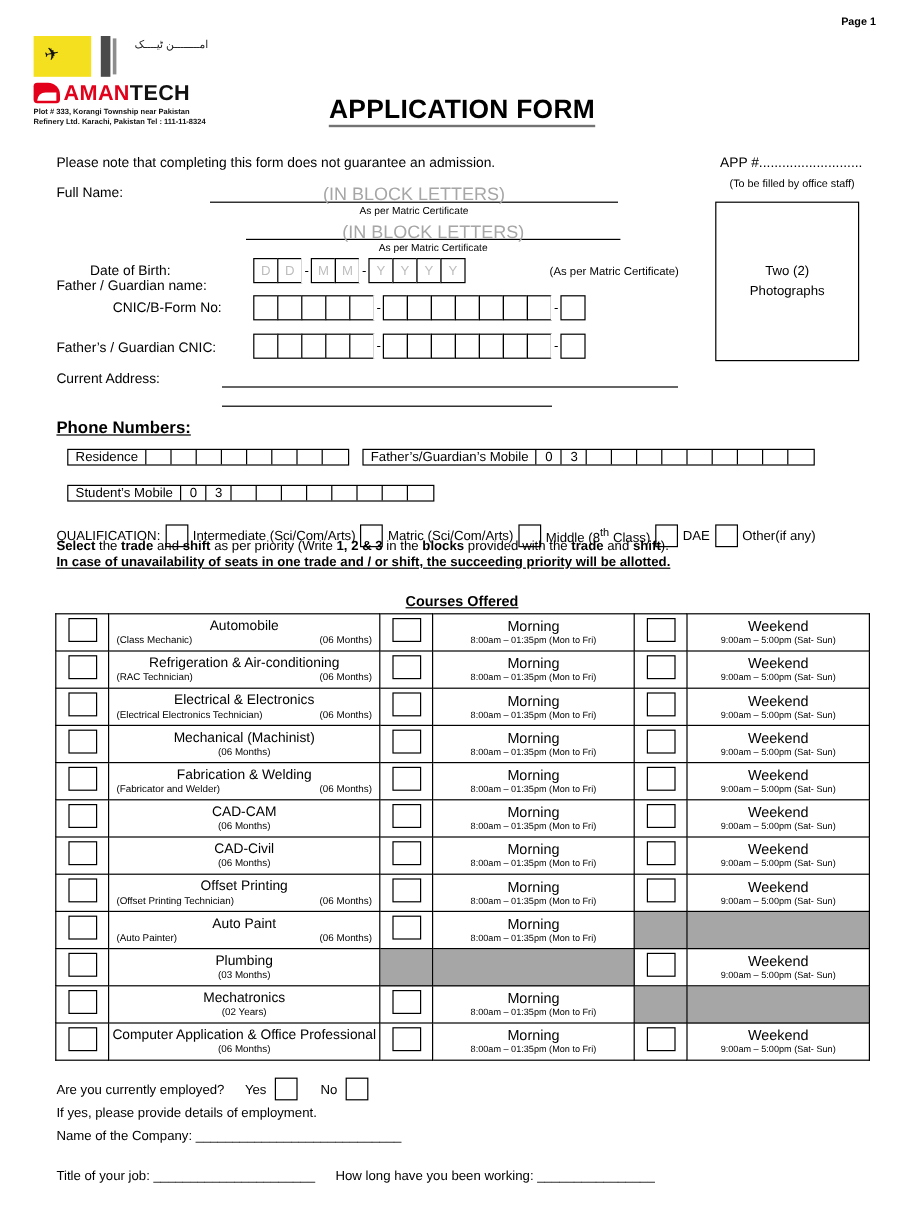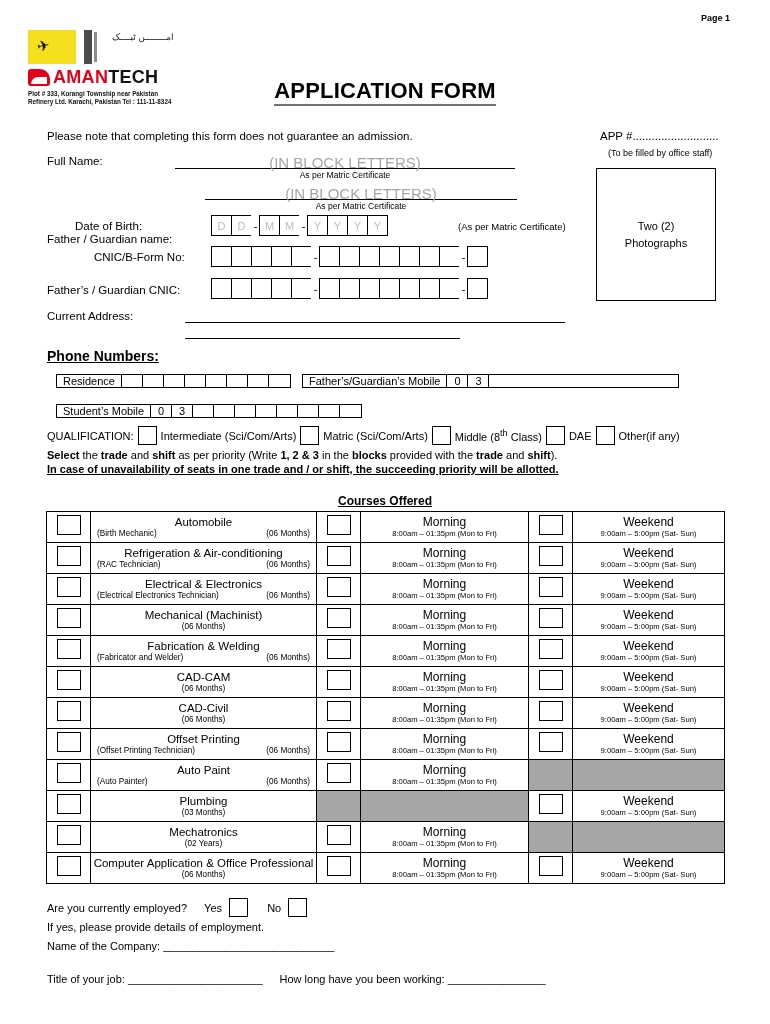--- a/index.html
+++ b/index.html
@@ -220,21 +220,21 @@
     font-size: 11px;
     display: flex;
     align-items: center;
     justify-content: center;
   }
   .pcell:last-child { border-right: none; }
 
   
   .qual {
     position: absolute;
-    left: 47px; top: 426px;
+    left: 47px; top: 437px;
     font-size: 11px;
     display: flex;
     align-items: center;
     white-space: nowrap;
   }
   .cbox {
     width: 19px; height: 19px;
     border: 1px solid #000;
     display: inline-block;
     margin: 0 4px;
@@ -424,21 +424,21 @@
   <div class="pcell"></div>
       <div class="pcell"></div>
       <div class="pcell"></div>
       <div class="pcell"></div>
       <div class="pcell"></div>
       <div class="pcell"></div>
       <div class="pcell"></div>
       <div class="pcell"></div>
     </div>
 
-  <div class="pbox" id="father-mobile-box" style="left:302px; top:374px;align-items:flex-end;">
+  <div class="pbox" id="father-mobile-box" style="left:302px; top:374px;">
     <div class="plabel">Father’s/Guardian’s Mobile</div>
   <div class="pcell">0</div>
       <div class="pcell">3</div>
       <div class="pcell"></div>
       <div class="pcell"></div>
       <div class="pcell"></div>
       <div class="pcell"></div>
       <div class="pcell"></div>
       <div class="pcell"></div>
       <div class="pcell"></div>
@@ -485,21 +485,21 @@
     <span>Courses Offered</span>
   </div>
 
   <table class="courses" id="courses-table">
     <tbody id="courses-body">
         <tr>
           <td class="chk"><span class="sqbox"></span></td>
           <td class="name">
             <div class="cname">Automobile</div>
             <div class="cname-row">
-              <span>(Birth Mechanic)</span>
+              <span>(Class Mechanic)</span>
               <span>(06 Months)</span>
             </div>
           </td>
           <td class="chk2"><span class="sqbox"></span></td>
           <td class="shift">
             <div class="shift-main">Morning</div>
             <div class="shift-sub">8:00am – 01:35pm (Mon to  Fri)</div>
           </td>
           <td class="chk3"><span class="sqbox"></span></td>
           <td class="shift2">

